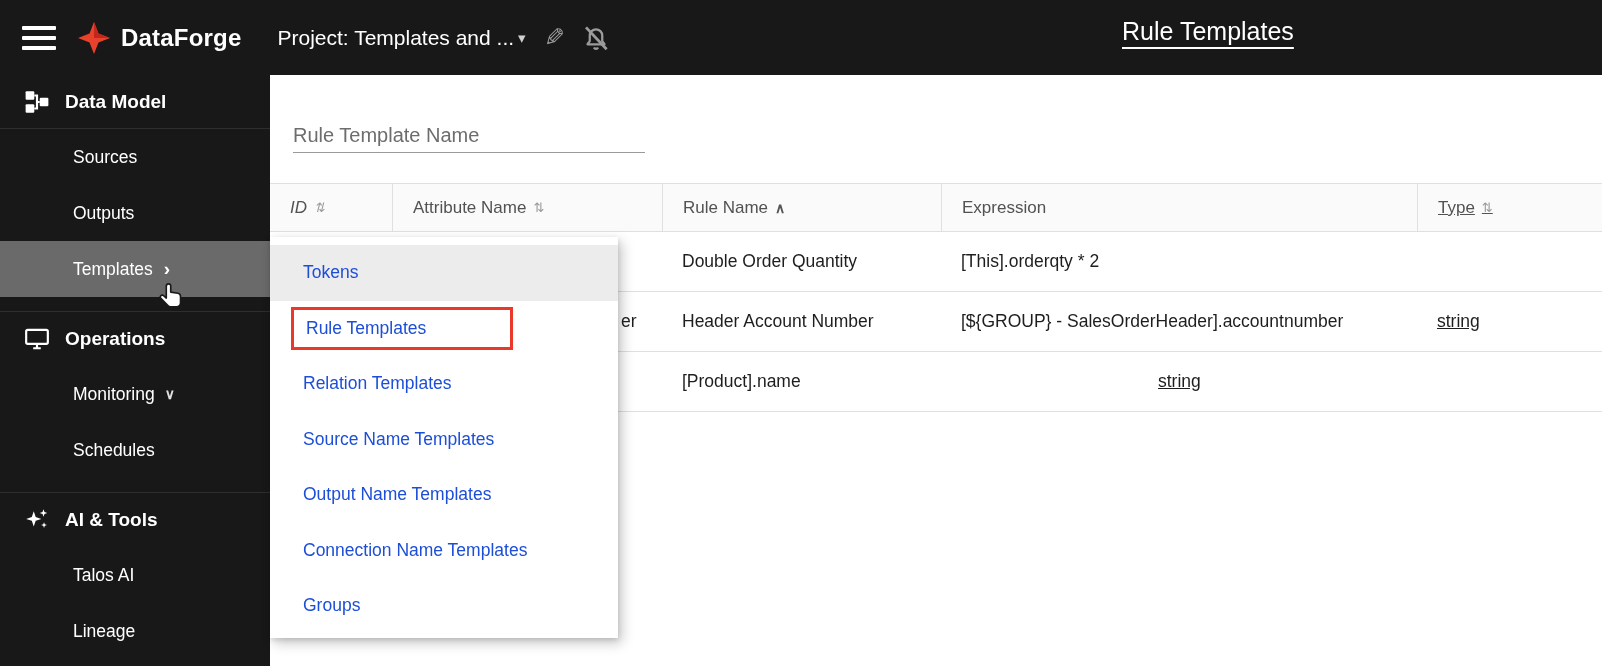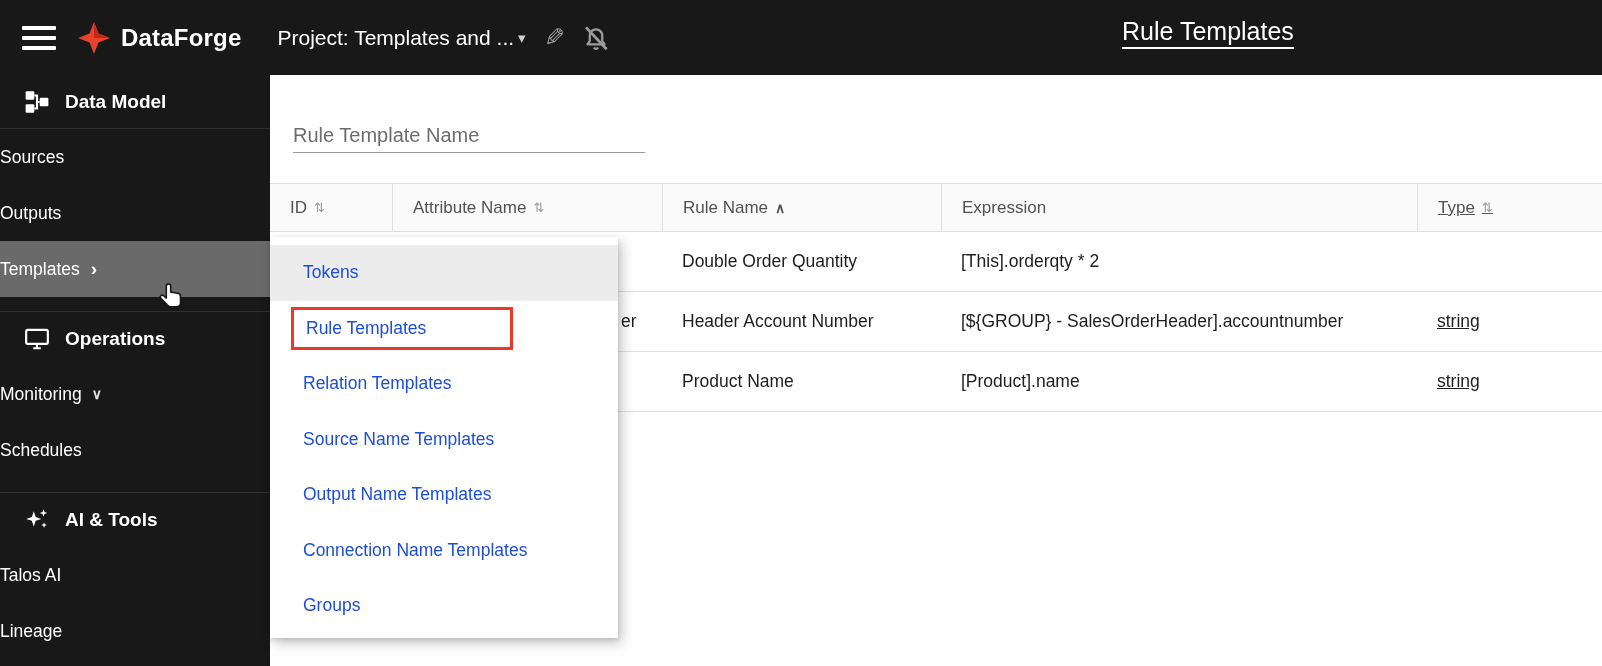--- a/index.html
+++ b/index.html
@@ -22,21 +22,21 @@
   .page-title { position:absolute; left:1122px; top:17px; font-size:25px; font-weight:500;
                 text-decoration:underline; text-underline-offset:7px; text-decoration-thickness:2px; }
 
   
   .sidebar { position:absolute; left:0; top:75px; width:270px; height:591px;
              background:#181818; color:#fff; z-index:10; }
   .section + .section { margin-top:14px; border-top:1px solid #2e2e2e; }
   .section-header { height:54px; display:flex; align-items:center; gap:15px;
                     padding-left:24px; font-size:19px; font-weight:bold; cursor:pointer; }
   .section:first-child .section-header { border-bottom:1px solid #2e2e2e; }
-  .sub-item { height:56px; display:flex; align-items:center; 
+  .sub-item { height:56px; display:flex; align-items:center; padding-left:73px;
               font-size:17.5px; font-weight:500; cursor:pointer; }
   .sub-item.selected { background:#6a6a6a; }
   .chev-right { margin-left:11px; font-size:19px; font-weight:bold; }
   .chev-down  { margin-left:10px; font-size:14px; font-weight:bold; color:#e0e0e0; }
   .side-icon { width:26px; height:26px; flex:0 0 26px; }
 
   
   .main { position:absolute; left:270px; top:75px; width:1332px; height:591px; background:#fff; }
   .name-filter { position:absolute; left:23px; top:44px; width:352px; height:34px;
                  border:none; border-bottom:1px solid #9a9a9a; outline:none;
@@ -47,21 +47,21 @@
   .grid { position:absolute; left:0; top:108px; width:1332px; }
   .grid-header { display:flex; height:49px; background:#fafafa;
                  border-top:1px solid #e0e0e0; border-bottom:1px solid #e0e0e0; }
   .hcell { display:flex; align-items:center; padding-left:20px; font-size:17px;
            color:#525252; font-weight:500; cursor:pointer; }
   .hcell + .hcell { border-left:1px solid #e0e0e0; }
   .sort-both { color:#9a9a9a; font-size:13px; margin-left:7px; }
   .sort-asc  { color:#555; font-size:14px; font-weight:bold; margin-left:7px; }
   .grid-row { display:flex; height:60px; border-bottom:1px solid #e0e0e0; background:#fff; }
   .cell { display:flex; align-items:center; padding-left:20px; font-size:17.5px; color:#1e1e1e; }
-  .c-id   { width:122px; }
+  .c-id   { width:122px;font-style:italic; }
   .c-attr { width:270px; }
   .c-rule { width:279px; }
   .c-expr { width:476px; }
   .c-type { flex:1;text-decoration:underline; }
   .attr-fragment { margin-left:209px; }
 
   
   .submenu { position:absolute; left:270px; top:237px; width:348px; height:401px;
              background:#fff; z-index:20; padding-top:8px;
              box-shadow:4px 5px 12px rgba(0,0,0,.22), 0 2px 5px rgba(0,0,0,.12); }
@@ -200,21 +200,20 @@
         <span class="attr-fragment">er</span>
       </div>
       <div class="cell c-rule">Header Account Number</div>
       <div class="cell c-expr">[${GROUP} - SalesOrderHeader].accountnumber</div>
       <div class="cell c-type">string</div>
     </div>
 
     <div class="grid-row">
       <div class="cell c-id"></div>
       <div class="cell c-attr"></div>
-      <div class="cell c-rule">Product Name</div>
       <div class="cell c-expr">[Product].name</div>
       <div class="cell c-type">string</div>
     </div>
   </div>
 </div>
 
 <div class="submenu">
   <div class="submenu-item hovered">
     <span>Tokens</span>
   </div>

